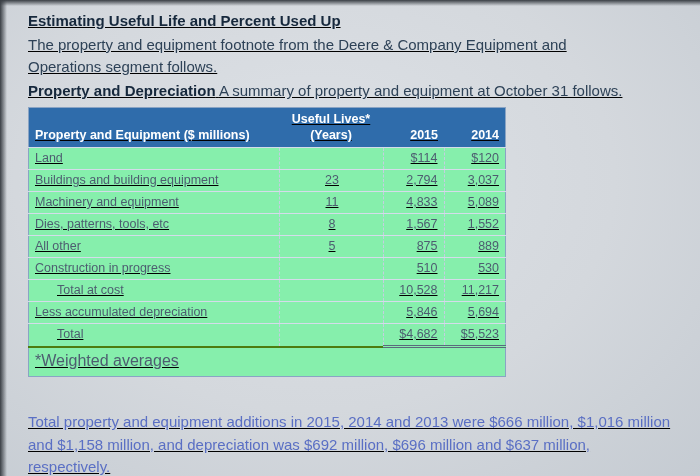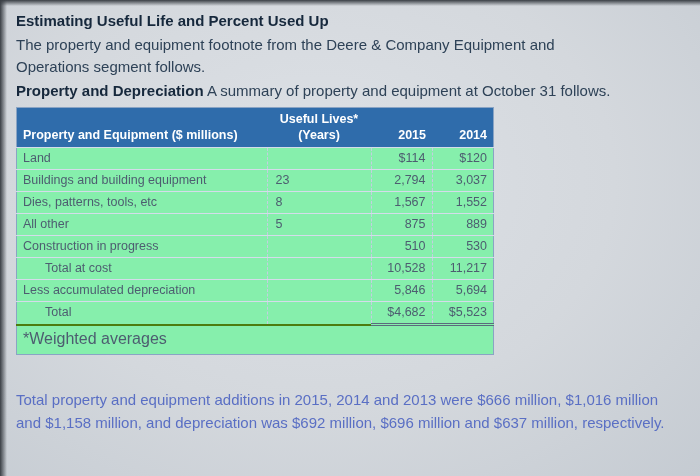--- a/index.html
+++ b/index.html
@@ -20,22 +20,23 @@
     z-index: 5;
   }
   .edge-left {
     position: absolute; top: 0; left: 0; bottom: 0; width: 7px;
     background: linear-gradient(90deg, #3a3f45, rgba(58,63,69,0));
     z-index: 5;
   }
   .page {
     position: absolute;
     inset: 0;
-    padding: 10px 24px 0 16px;
+    padding: 10px 24px 0 28px;
     box-sizing: border-box;
+    text-decoration: underline;
   }
   h1.heading {
     font-size: 15px;
     font-weight: bold;
     color: #16283c;
     margin: 2px 0 5px 0;
   }
   p.intro {
     font-size: 15px;
     color: #2e4257;
@@ -78,21 +79,21 @@
   th.t-center { text-align: center; }
   th.t-right { text-align: right; margin-top: 8px; }
   tbody td {
     padding: 3px 6px 4px 6px;
     border-top: 1px solid #d4dcea;
     white-space: nowrap;
     overflow: hidden;
   }
   tbody td + td { border-left: 1px dashed #c3cfe0; }
   td.num { text-align: right; }
-  td.yrs { text-align: left; padding-left: 8px; }
+  td.yrs { text-align: center; padding-left: 8px; }
   tr.row-indent td:first-child { padding-left: 28px; }
   tr.row-total td.num {
     border-bottom: 3px double #5a6b7d;
   }
   tfoot td {
     font-size: 16px;
     color: #4d5d70;
     padding: 4px 6px 6px 6px;
     border-top: 2px solid #4d7c0f;
   }
@@ -140,20 +141,26 @@
         <td class="num">$114</td>
         <td class="num">$120</td>
       </tr>
       <tr>
         <td>Buildings and building equipment</td>
         <td class="yrs">23</td>
         <td class="num">2,794</td>
         <td class="num">3,037</td>
       </tr>
       <tr>
+        <td>Machinery and equipment</td>
+        <td class="yrs">11</td>
+        <td class="num">4,833</td>
+        <td class="num">5,089</td>
+      </tr>
+      <tr>
         <td>Dies, patterns, tools, etc</td>
         <td class="yrs">8</td>
         <td class="num">1,567</td>
         <td class="num">1,552</td>
       </tr>
       <tr>
         <td>All other</td>
         <td class="yrs">5</td>
         <td class="num">875</td>
         <td class="num">889</td>

